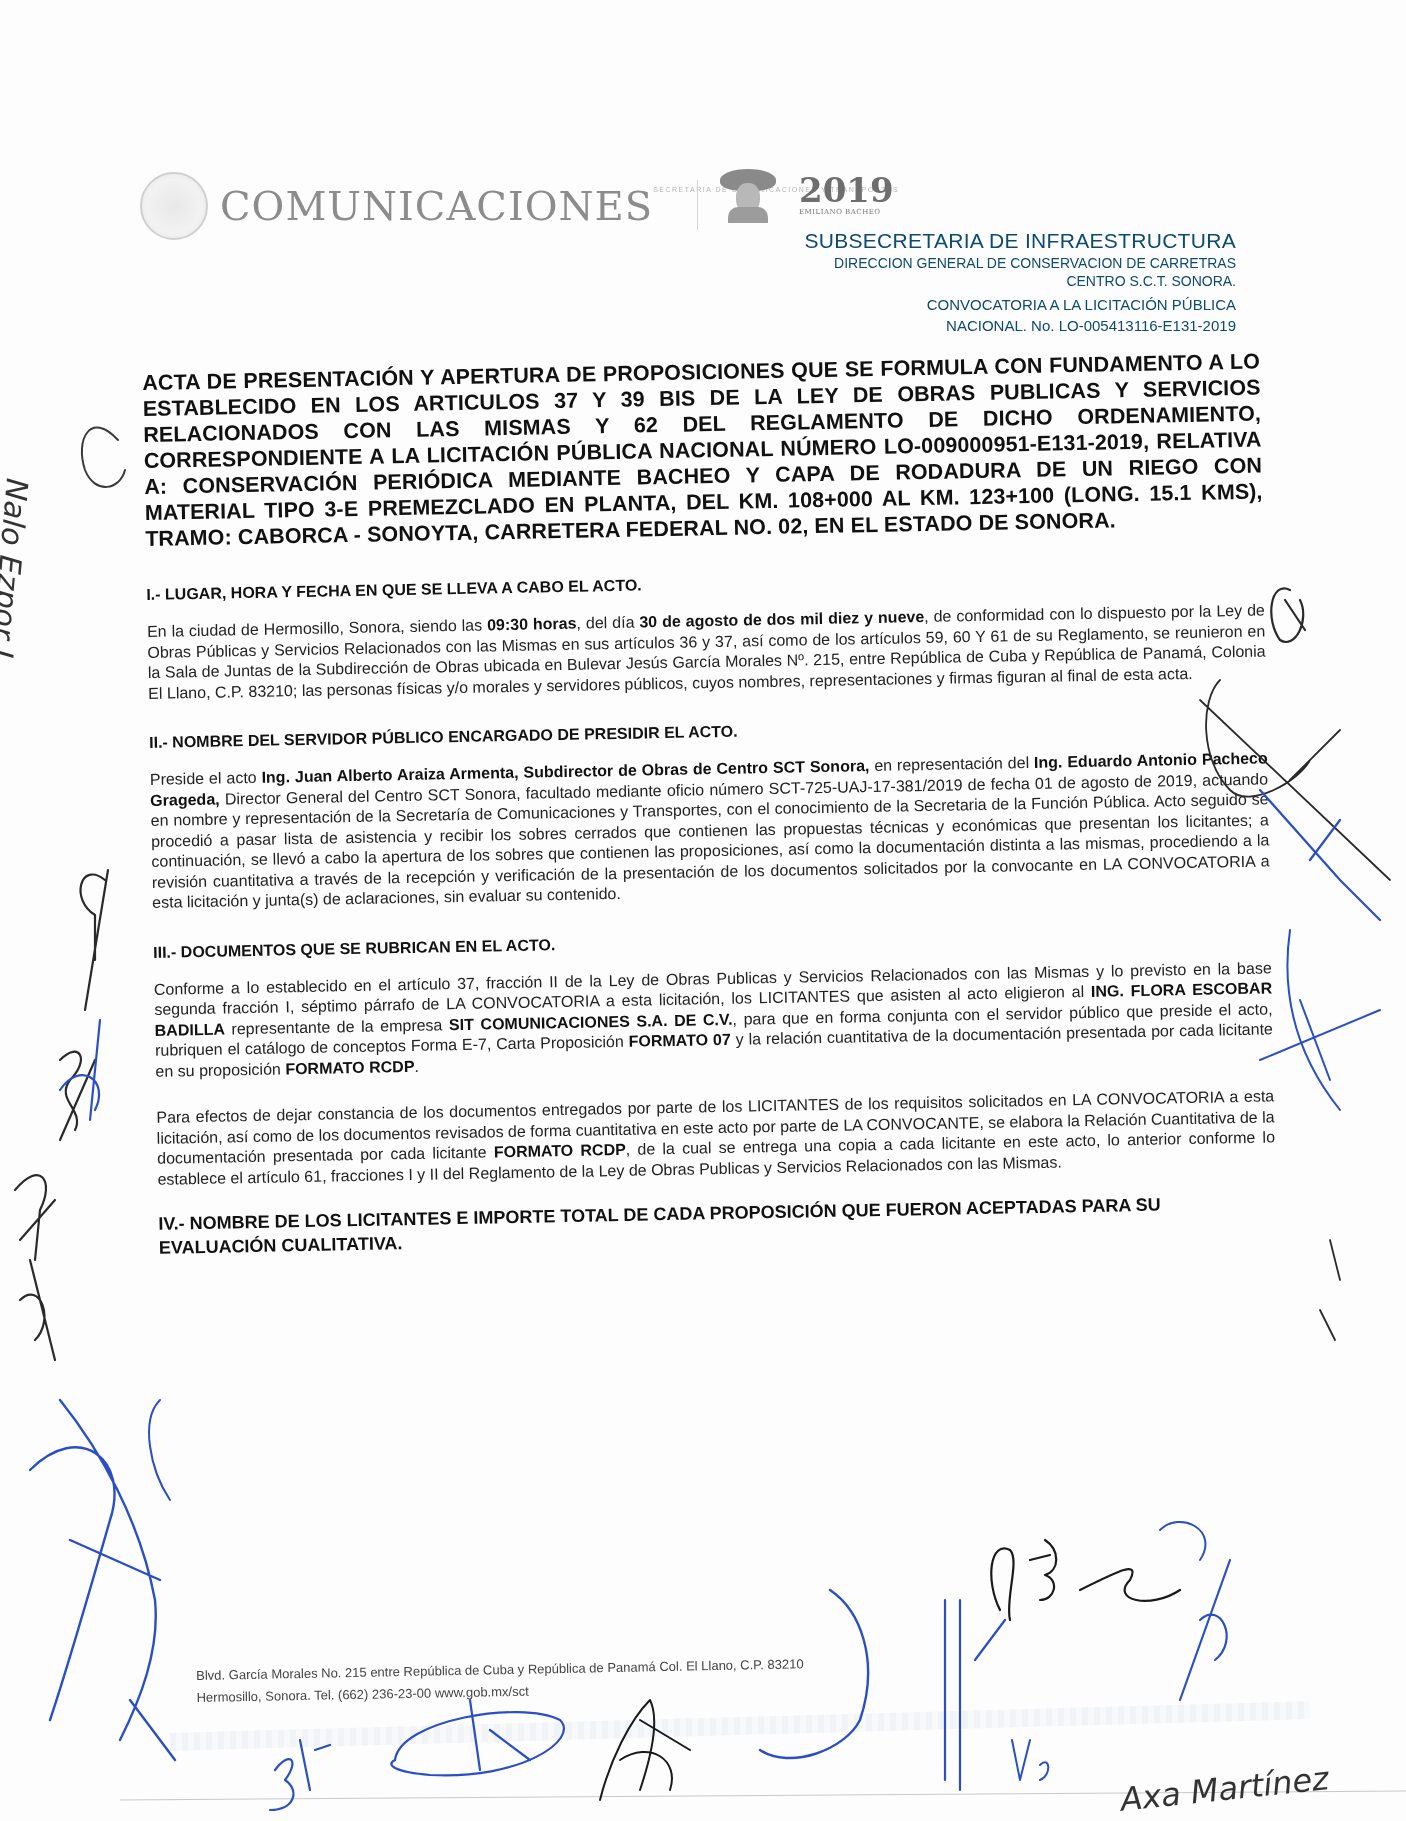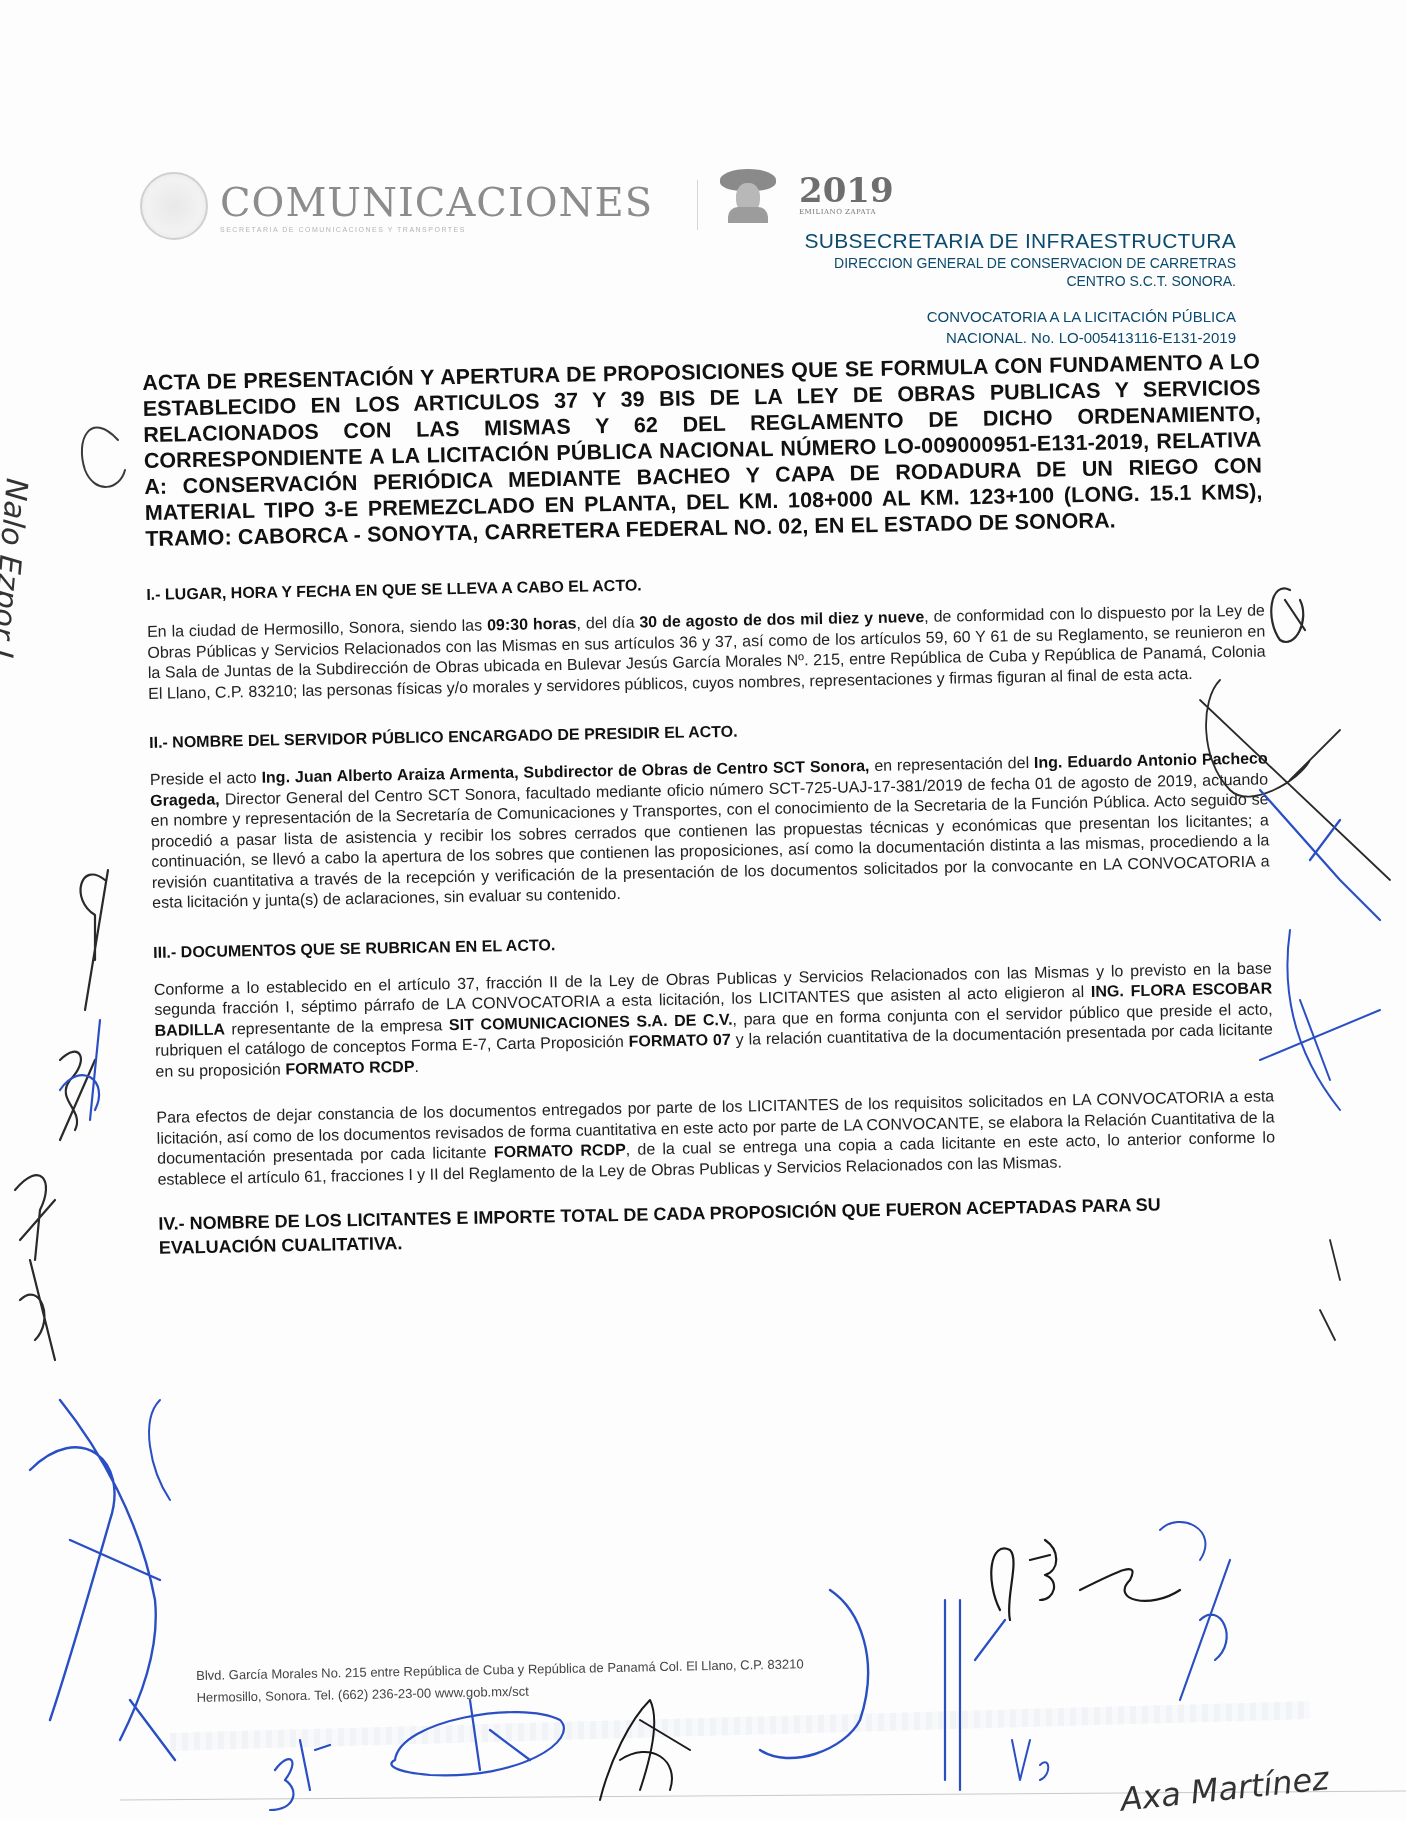--- a/index.html
+++ b/index.html
@@ -4,40 +4,40 @@
 <style>
   * { margin: 0; padding: 0; box-sizing: border-box; }
   html, body { width: 1406px; height: 1821px; background: #ffffff; overflow: hidden; }
   body { position: relative; font-family: "Liberation Sans", sans-serif; color: #1a1a1a; }
 
   .page { position: absolute; left: 0; top: 0; width: 1406px; height: 1821px; background: #fdfdfd; }
 
   
   .sct-logo { position: absolute; left: 140px; top: 172px; display: flex; align-items: center; }
   .seal { width: 68px; height: 68px; border-radius: 50%; border: 2px solid #d0d0d0; background: radial-gradient(circle, #e8e8e8 0%, #f2f2f2 60%, #e2e2e2 100%); margin-right: 12px; }
-  .sct-text { display: flex; flex-direction: column; }
+  .sct-text { display: flex; flex-direction: row; }
   .sct-title { font-family: "DejaVu Serif", serif; font-size: 40px; color: #8c8c8c; letter-spacing: 1px; line-height: 44px; }
   .sct-sub { font-size: 7px; color: #b5b5b5; letter-spacing: 1.5px; margin-top: 2px; }
   .logo-divider { position: absolute; left: 697px; top: 180px; width: 1px; height: 50px; background: #d6d6d6; }
 
   .zapata-logo { position: absolute; left: 720px; top: 165px; display: flex; align-items: center; }
   .zapata-face { width: 56px; height: 58px; position: relative; }
   .zapata-face .hat { position: absolute; left: 0; top: 4px; width: 56px; height: 22px; border-radius: 50% 50% 40% 40%; background: #8a8a8a; }
   .zapata-face .head { position: absolute; left: 16px; top: 18px; width: 24px; height: 30px; border-radius: 45%; background: #b8b8b8; }
   .zapata-face .body { position: absolute; left: 8px; top: 42px; width: 40px; height: 16px; border-radius: 10px 10px 0 0; background: #9c9c9c; }
   .zapata-text { display: flex; flex-direction: column; margin-left: 23px; }
   .year { font-family: "DejaVu Serif", serif; font-weight: bold; font-size: 34px; color: #6e6e6e; line-height: 36px; }
   .zapata-name { font-family: "DejaVu Serif", serif; font-size: 7px; color: #777; letter-spacing: 0.5px; }
 
   
   .dept-block { position: absolute; right: 170px; top: 228px; text-align: right; color: #0c4a6e; }
   .dept-line1 { font-size: 21px; letter-spacing: 0.3px; line-height: 26px; }
   .dept-line2 { font-size: 14px; line-height: 18px; }
   .dept-line3 { font-size: 14px; line-height: 18px; }
-  .dept-line4 { font-size: 15px; line-height: 22px; margin-top: 16px; }
+  .dept-line4 { font-size: 15px; line-height: 22px; margin-top: 4px; }
   .dept-line5 { font-size: 15px; line-height: 20px; }
 
   
   .content { position: absolute; left: 142px; top: 370px; width: 1118px; transform: rotate(-1.1deg); transform-origin: 0 0; }
   .title-block { font-weight: bold; font-size: 21.5px; line-height: 26px; text-align: justify; text-align-last: left; color: #111; letter-spacing: 0.1px; }
   .section-heading { font-weight: bold; font-size: 16px; margin-top: 30px; color: #111; }
   .para { font-size: 16px; line-height: 20.5px; text-align: justify; margin-top: 18px; color: #222; }
   .para b { color: #111; }
 
   
@@ -66,21 +66,21 @@
   <div class="logo-divider"></div>
 
   <div class="zapata-logo">
     <div class="zapata-face">
       <div class="hat"></div>
         <div class="head"></div>
         <div class="body"></div>
     </div>
     <div class="zapata-text">
       <div class="year">2019</div>
-      <div class="zapata-name">EMILIANO ZAPATA</div>
+      <div class="zapata-name">EMILIANO BACHEO</div>
     </div>
   </div>
 
   <div class="dept-block">
     <div class="dept-line1">SUBSECRETARIA DE INFRAESTRUCTURA</div>
     <div class="dept-line2">DIRECCION GENERAL DE CONSERVACION DE CARRETRAS</div>
     <div class="dept-line3">CENTRO S.C.T. SONORA.</div>
     <div class="dept-line4">CONVOCATORIA A LA LICITACIÓN PÚBLICA</div>
     <div class="dept-line5">
       <span>NACIONAL. No. </span><span>LO-005413116-E131-2019</span>

